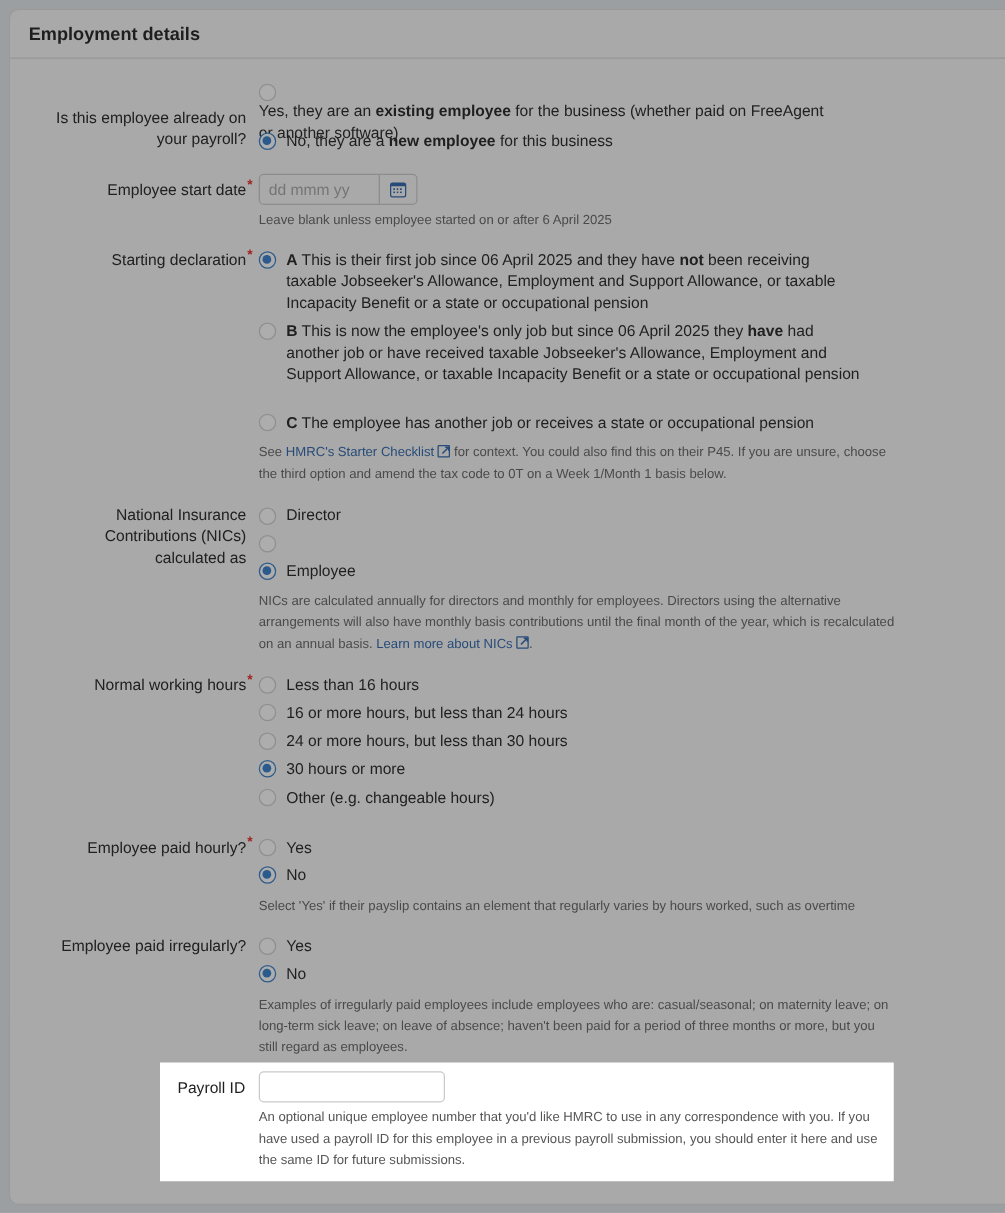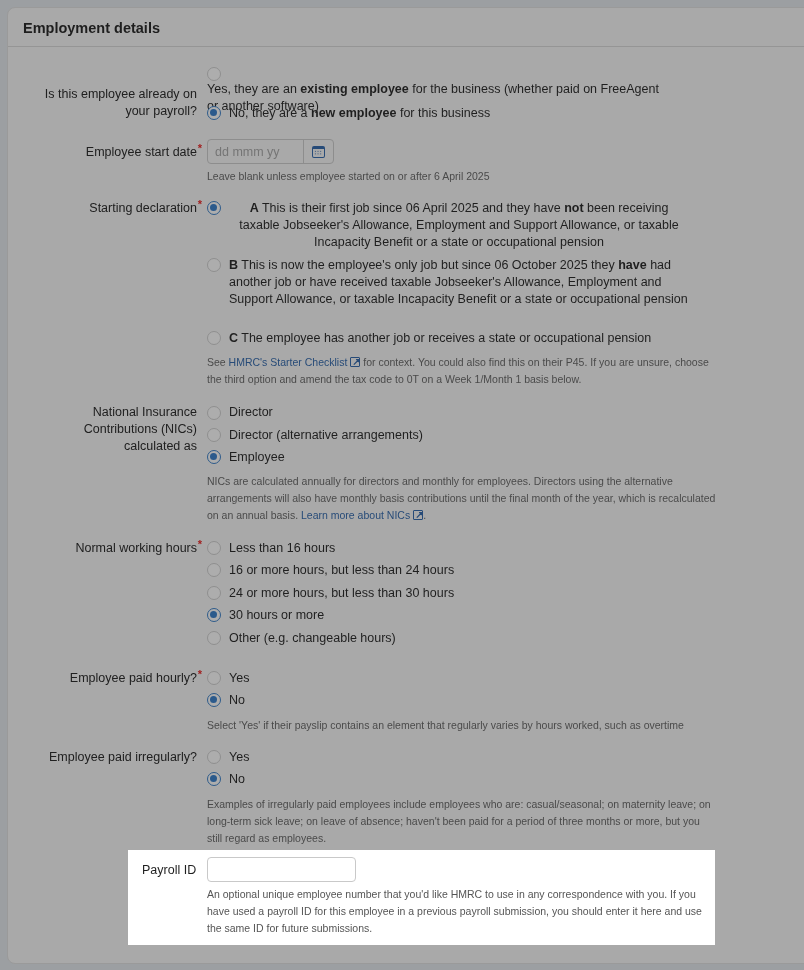--- a/index.html
+++ b/index.html
@@ -87,48 +87,47 @@
   <input class="date-field" placeholder="dd mmm yy" style="">
   <div class="date-btn">
     <span class="cal"></span>
   </div>
 </div>
 <div class="hint" style="top:168px;">Leave blank unless employee started on or after 6 April 2025</div>
 
 <div class="label" style="top:200px;">
   <span>Starting declaration</span><span class="req">*</span>
 </div>
-<div class="opt" style="top:200px;text-align:center;">
+<div class="opt" style="top:200px;">
   <span class="radio on"></span>
   <span class="opt-text"><b>A</b><span> This is their first job since 06 April 2025 and they have </span><b>not</b><span> been receiving taxable Jobseeker's Allowance, Employment and Support Allowance, or taxable Incapacity Benefit or a state or occupational pension</span></span>
 </div>
 <div class="opt" style="top:257px;">
   <span class="radio"></span>
-  <span class="opt-text"><b>B</b><span> This is now the employee's only job but since 06 October 2025 they </span><b>have</b><span> had another job or have received taxable Jobseeker's Allowance, Employment and Support Allowance, or taxable Incapacity Benefit or a state or occupational pension</span></span>
+  <span class="opt-text"><b>B</b><span> This is now the employee's only job but since 06 April 2025 they </span><b>have</b><span> had another job or have received taxable Jobseeker's Allowance, Employment and Support Allowance, or taxable Incapacity Benefit or a state or occupational pension</span></span>
 </div>
 <div class="opt" style="top:330px;">
   <span class="radio"></span>
   <span class="opt-text"><b>C</b><span> The employee has another job or receives a state or occupational pension</span></span>
 </div>
 <div class="hint" style="top:354px;">
   <span>See </span><span class="link">HMRC's Starter Checklist</span><span class="ext"></span><span> for context. You could also find this on their P45. If you are unsure, choose the third option and amend the tax code to 0T on a Week 1/Month 1 basis below.</span>
 </div>
 
 <div class="label" style="top:404px;">
   <div>National Insurance</div>
   <div>Contributions (NICs)</div>
   <div>calculated as</div>
 </div>
 <div class="opt" style="top:404px;align-items:center;">
   <span class="radio"></span>
   <span>Director</span>
 </div>
 <div class="opt" style="top:427px;">
   <span class="radio"></span>
-  <span>Director (alternative arrangements)</span>
 </div>
 <div class="opt" style="top:449px;">
   <span class="radio on"></span>
   <span>Employee</span>
 </div>
 <div class="hint" style="top:473px;">
   <span>NICs are calculated annually for directors and monthly for employees. Directors using the alternative arrangements will also have monthly basis contributions until the final month of the year, which is recalculated on an annual basis. </span><span class="link">Learn more about NICs</span><span class="ext"></span><span>.</span>
 </div>
 
 <div class="label" style="top:540px;">

